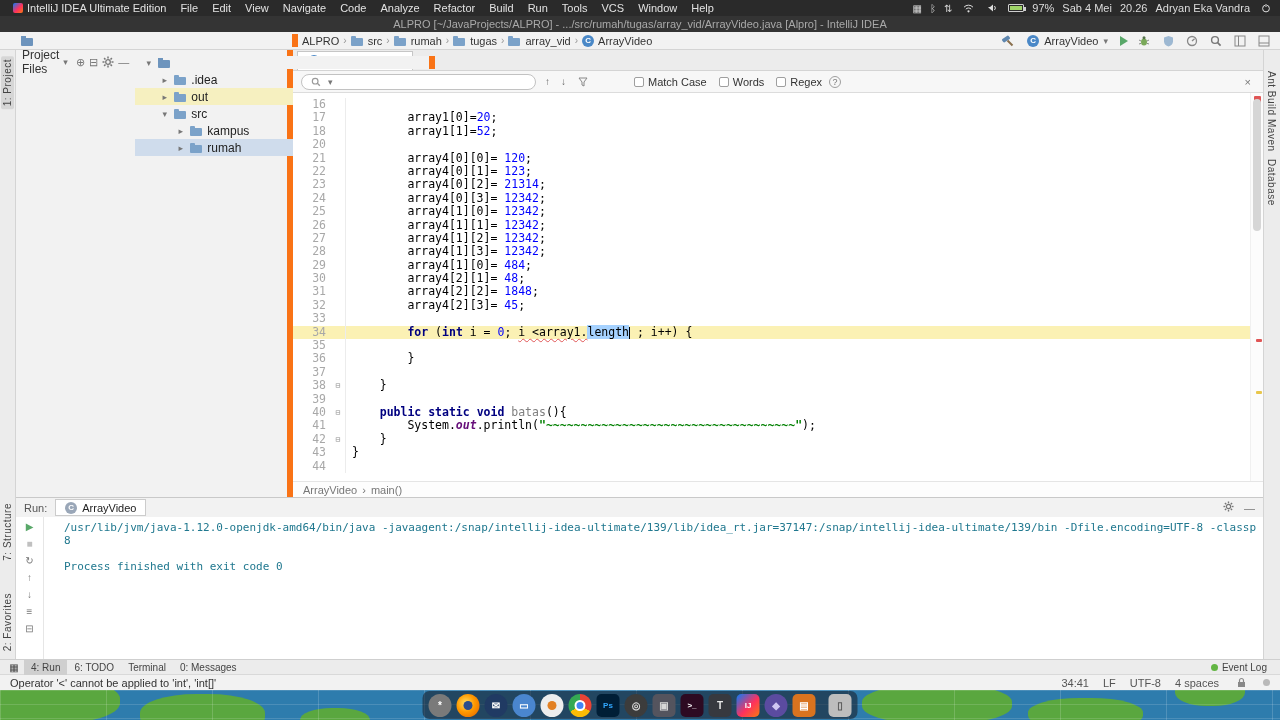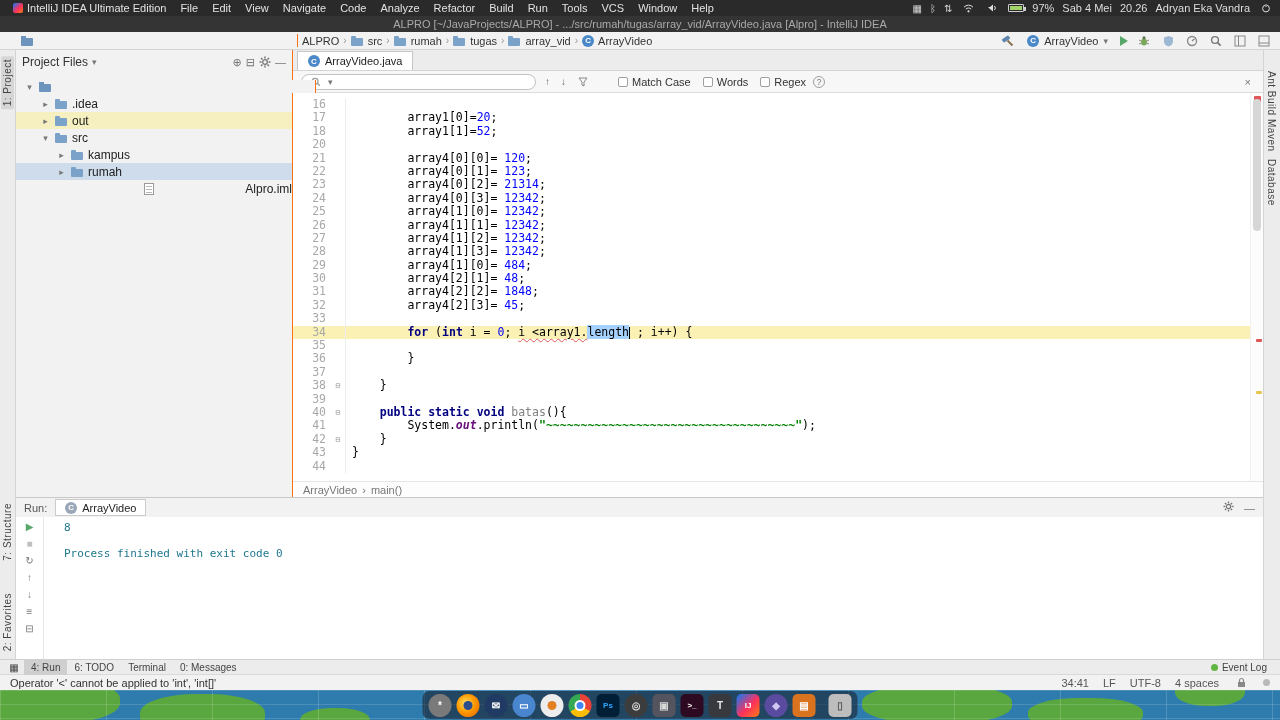--- a/index.html
+++ b/index.html
@@ -45,21 +45,21 @@
   .stripe{width:16px;background:#ececec;position:relative;flex:none}
   .stripe-left{border-right:1px solid #d4d4d4}
   .stripe-right{width:17px;border-left:1px solid #d4d4d4}
   .vlabel{position:absolute;writing-mode:vertical-rl;font-size:10px;color:#444;left:1px;letter-spacing:.5px;padding:3px 1px;white-space:nowrap}
   .stripe-left .vlabel{transform:rotate(180deg)}
   .vlabel.active{background:#d6d6d6;border-radius:2px}
   .center-col{flex:1;display:flex;flex-direction:column;min-width:0}
   .upper{display:flex;height:447px;flex:none;min-height:0}
 
   
-  .project{width:277px;flex:none;background:#f2f2f2;border-right:1px solid #f97316;display:flex;flex-direction:column;font-size:12px}
+  .project{width:277px;flex:none;background:#f2f2f2;border-right:6px solid #f97316;display:flex;flex-direction:row;font-size:12px}
   .proj-head{height:24px;display:flex;align-items:center;padding:0 6px;color:#333;gap:4px}
   .proj-head .spacer{flex:1}
   .proj-head .hic{color:#777;font-size:11px;display:inline-flex;align-items:center}
   .tree{padding-top:4px}
   .trow{height:17px;display:flex;align-items:center;gap:4px;white-space:nowrap;color:#222}
   .trow .chv{width:11px;color:#777;font-size:9px;text-align:center;flex:none}
   .trow.sel-row{background:#cfdcec}
   .trow.hl-row{background:#f6f0c0}
   .trow .suffix{color:#8a8a8a;margin-left:4px}
   .trow .bold{font-weight:bold}
@@ -406,21 +406,21 @@
               <span class="chev">▾</span>
               <input value="" style="">
             </div>
             <span class="arrowbtn">↑</span>
             <span class="arrowbtn">↓</span>
             <span class="mini-ic">
                 <svg width="10" height="10" viewBox="0 0 10 10">
                   <path d="M1 1 H9 L6 5 V9 L4 8 V5 Z" fill="none" stroke="#888"></path>
                 </svg>
               </span>
-            <span id="find-opts" style="display:flex;gap:12px;margin-left:20px">
+            <span id="find-opts" style="display:flex;gap:12px;margin-left:36px">
                 <span class="find-opt">
                   <span class="cb"></span>
                   <span>Match Case</span>
                 </span>
                 <span class="find-opt">
                   <span class="cb"></span>
                   <span>Words</span>
                 </span>
                 <span class="find-opt">
                   <span class="cb"></span>
@@ -505,21 +505,21 @@
         <div class="run-body">
           <div class="run-tools">
             <span class="rt-ic green">▶</span>
             <span class="rt-ic dim">■</span>
             <span class="rt-ic">↻</span>
             <span class="rt-ic">↑</span>
             <span class="rt-ic">↓</span>
             <span class="rt-ic">≡</span>
             <span class="rt-ic">⊟</span>
           </div>
-          <div class="console" id="console"><div class="c-cmd">8</div><div class="c-cmd">&nbsp;</div><div class="c-info">Process finished with exit code 0</div></div>
+          <div class="console" id="console"><div class="c-cmd">/usr/lib/jvm/java-1.12.0-openjdk-amd64/bin/java -javaagent:/snap/intellij-idea-ultimate/139/lib/idea_rt.jar=37147:/snap/intellij-idea-ultimate/139/bin -Dfile.encoding=UTF-8 -classp</div><div class="c-cmd">8</div><div class="c-cmd">&nbsp;</div><div class="c-info">Process finished with exit code 0</div></div>
         </div>
       </div>
     </div>
 
     <div class="stripe stripe-right" id="stripe-right">
         <span class="vlabel" style="top: 18px;">Ant Build</span>
         <span class="vlabel" style="top: 66px;">Maven</span>
         <span class="vlabel" style="top: 106px;">Database</span>
       </div>
   </div>

